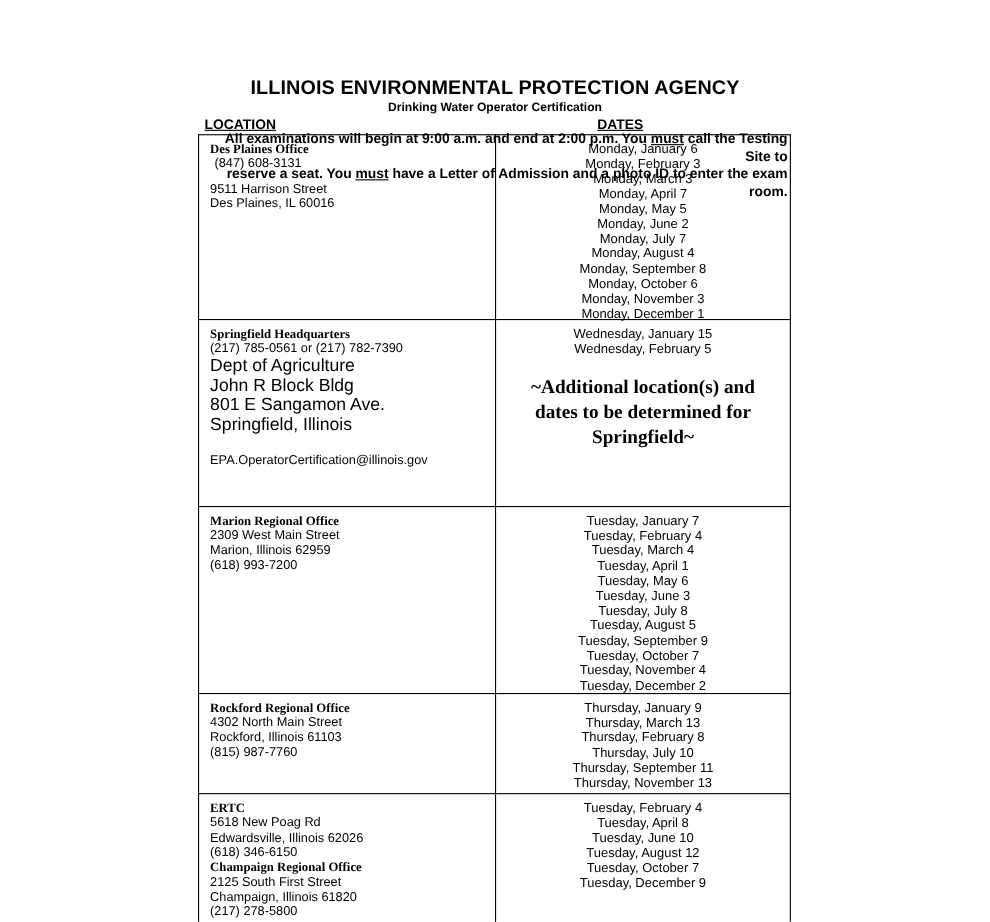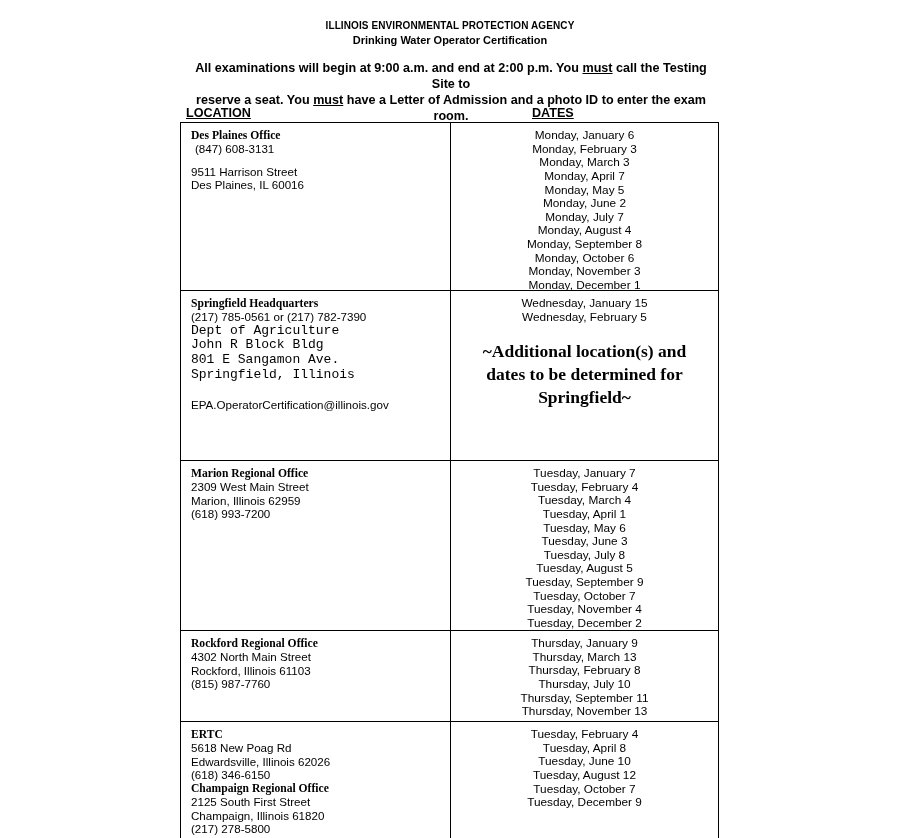--- a/index.html
+++ b/index.html
@@ -15,24 +15,25 @@
     position: relative;
     overflow: hidden;
   }
 
   
   .doc-header {
     text-align: center;
     padding-top: 20px;
   }
   .agency-title {
-    font-size: 10px;
+    font-size: 18px;
     font-weight: bold;
     letter-spacing: 0.1px;
     line-height: 1.25;
+    margin-top: 48px;
   }
   .doc-subtitle {
     font-size: 11px;
     font-weight: bold;
     line-height: 1.3;
   }
   .doc-schedule-title {
     font-size: 13.5px;
     font-weight: bold;
     line-height: 1.3;
@@ -44,21 +45,21 @@
   }
 
   
   .instructions {
     width: 530px;
     margin: 0 auto;
     margin-top: 13px;
     font-size: 12.6px;
     font-weight: bold;
     line-height: 1.28;
-    text-align: center;
+    text-align: right;
     padding-left: 2px;
   }
   .instructions u {
     text-decoration: underline;
   }
 
   
   .col-heads {
     position: absolute;
     left: 180px;
@@ -68,21 +69,21 @@
   }
   .col-head {
     position: absolute;
     font-size: 12.6px;
     font-weight: bold;
     text-decoration: underline;
     white-space: nowrap;
     text-align: center;
   }
   .col-head.location { left: 6px; top: 0; }
-  .col-head.dates { left: 352px; top: 0; }
+  .col-head.dates { left: 363px; top: 0; }
 
   
   .schedule-table {
     position: absolute;
     left: 180px;
     top: 122px;
     width: 538px;
     border-collapse: collapse;
     table-layout: fixed;
   }
@@ -108,22 +109,22 @@
 
   .loc-name {
     font-weight: bold;
     font-family: Liberation Serif, serif;
   }
   .loc-line {
     white-space: pre;
   }
   .loc-line.indent { padding-left: 4px; }
   .loc-line.serif {
-    font-family: Liberation Mono, monospace;
-    font-size: 13px;
+    font-family: Liberation Sans, sans-serif;
+    font-size: 16px;
     line-height: 1.12;
   }
   .spacer-sm { height: 9px; }
   .spacer-md { height: 16px; }
 
   .date-line { white-space: pre; }
 
   .note-block {
     font-family: "Liberation Serif", serif;
     font-weight: bold;

